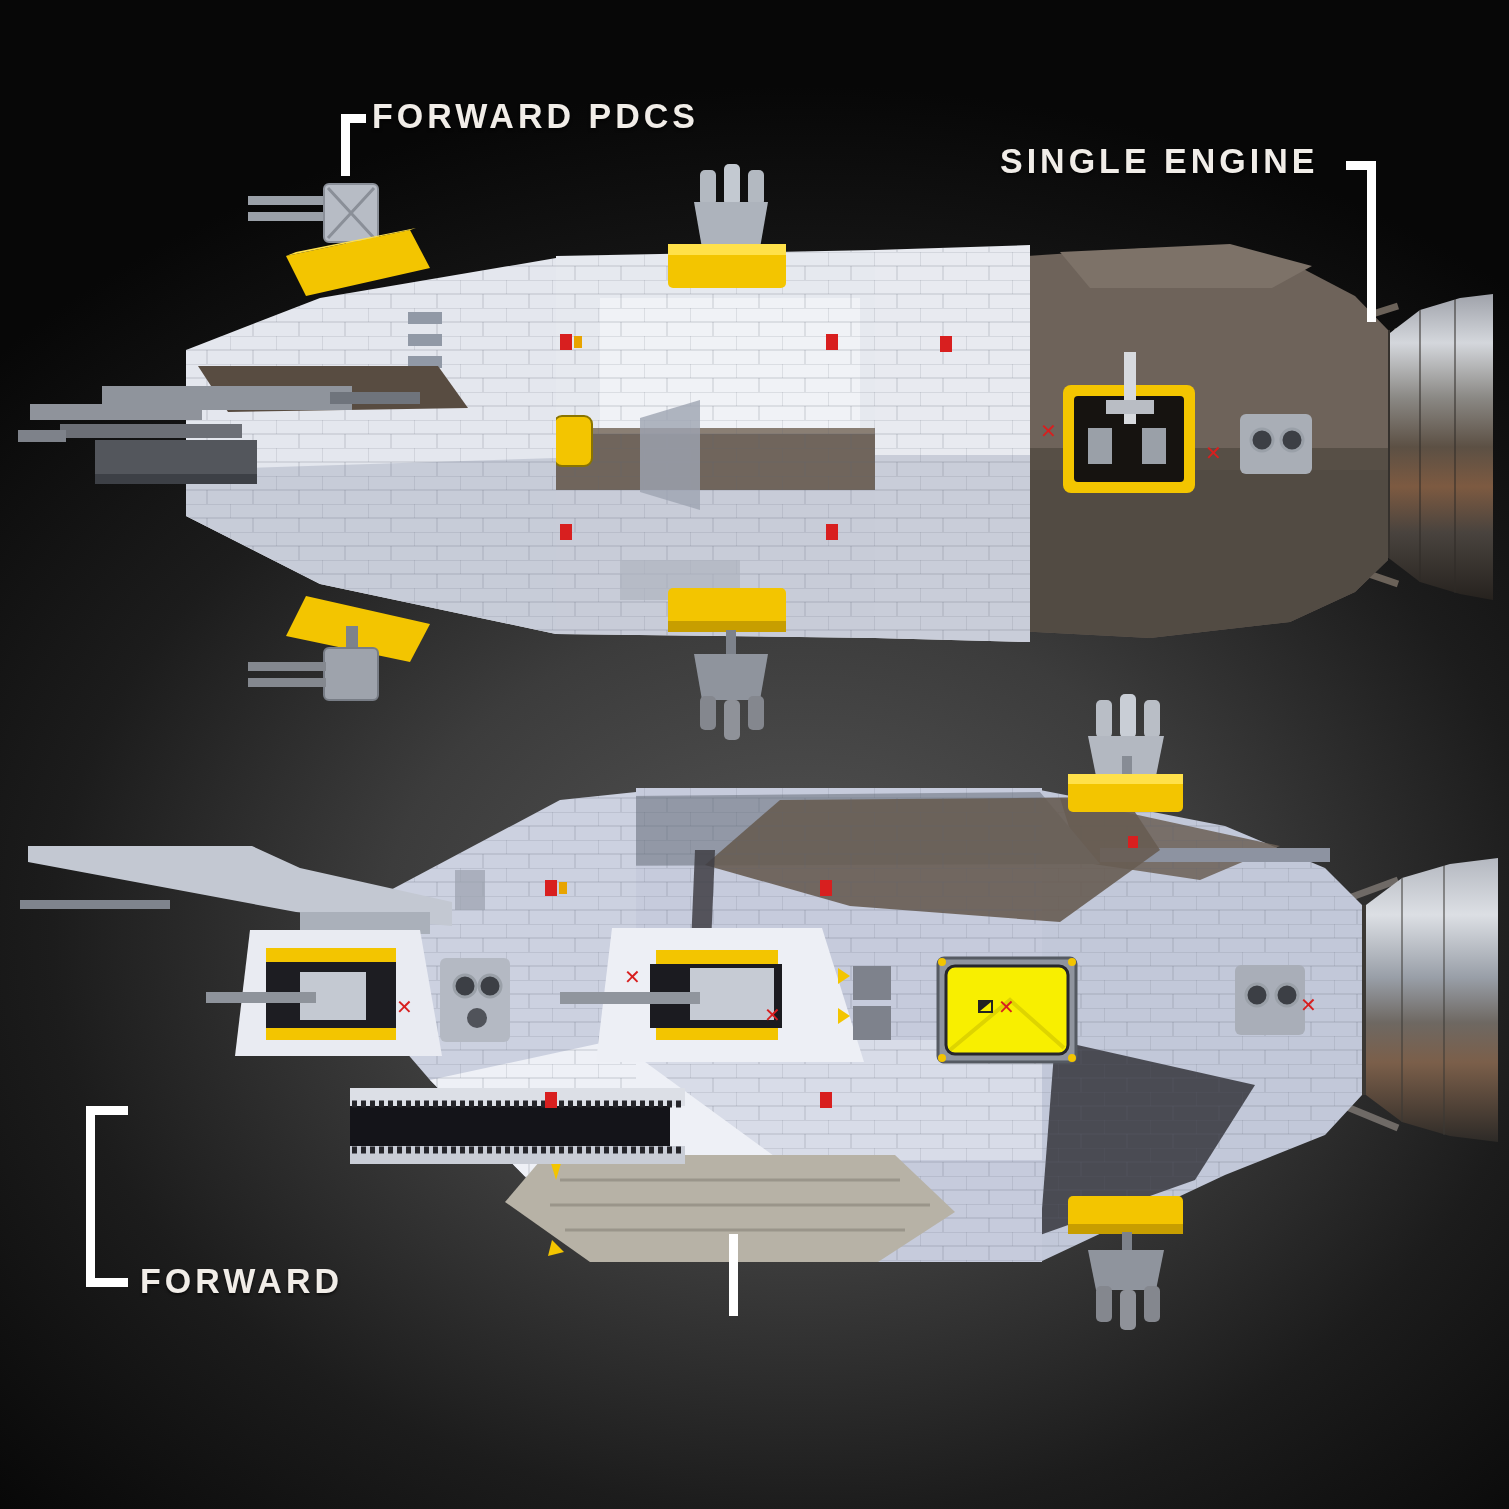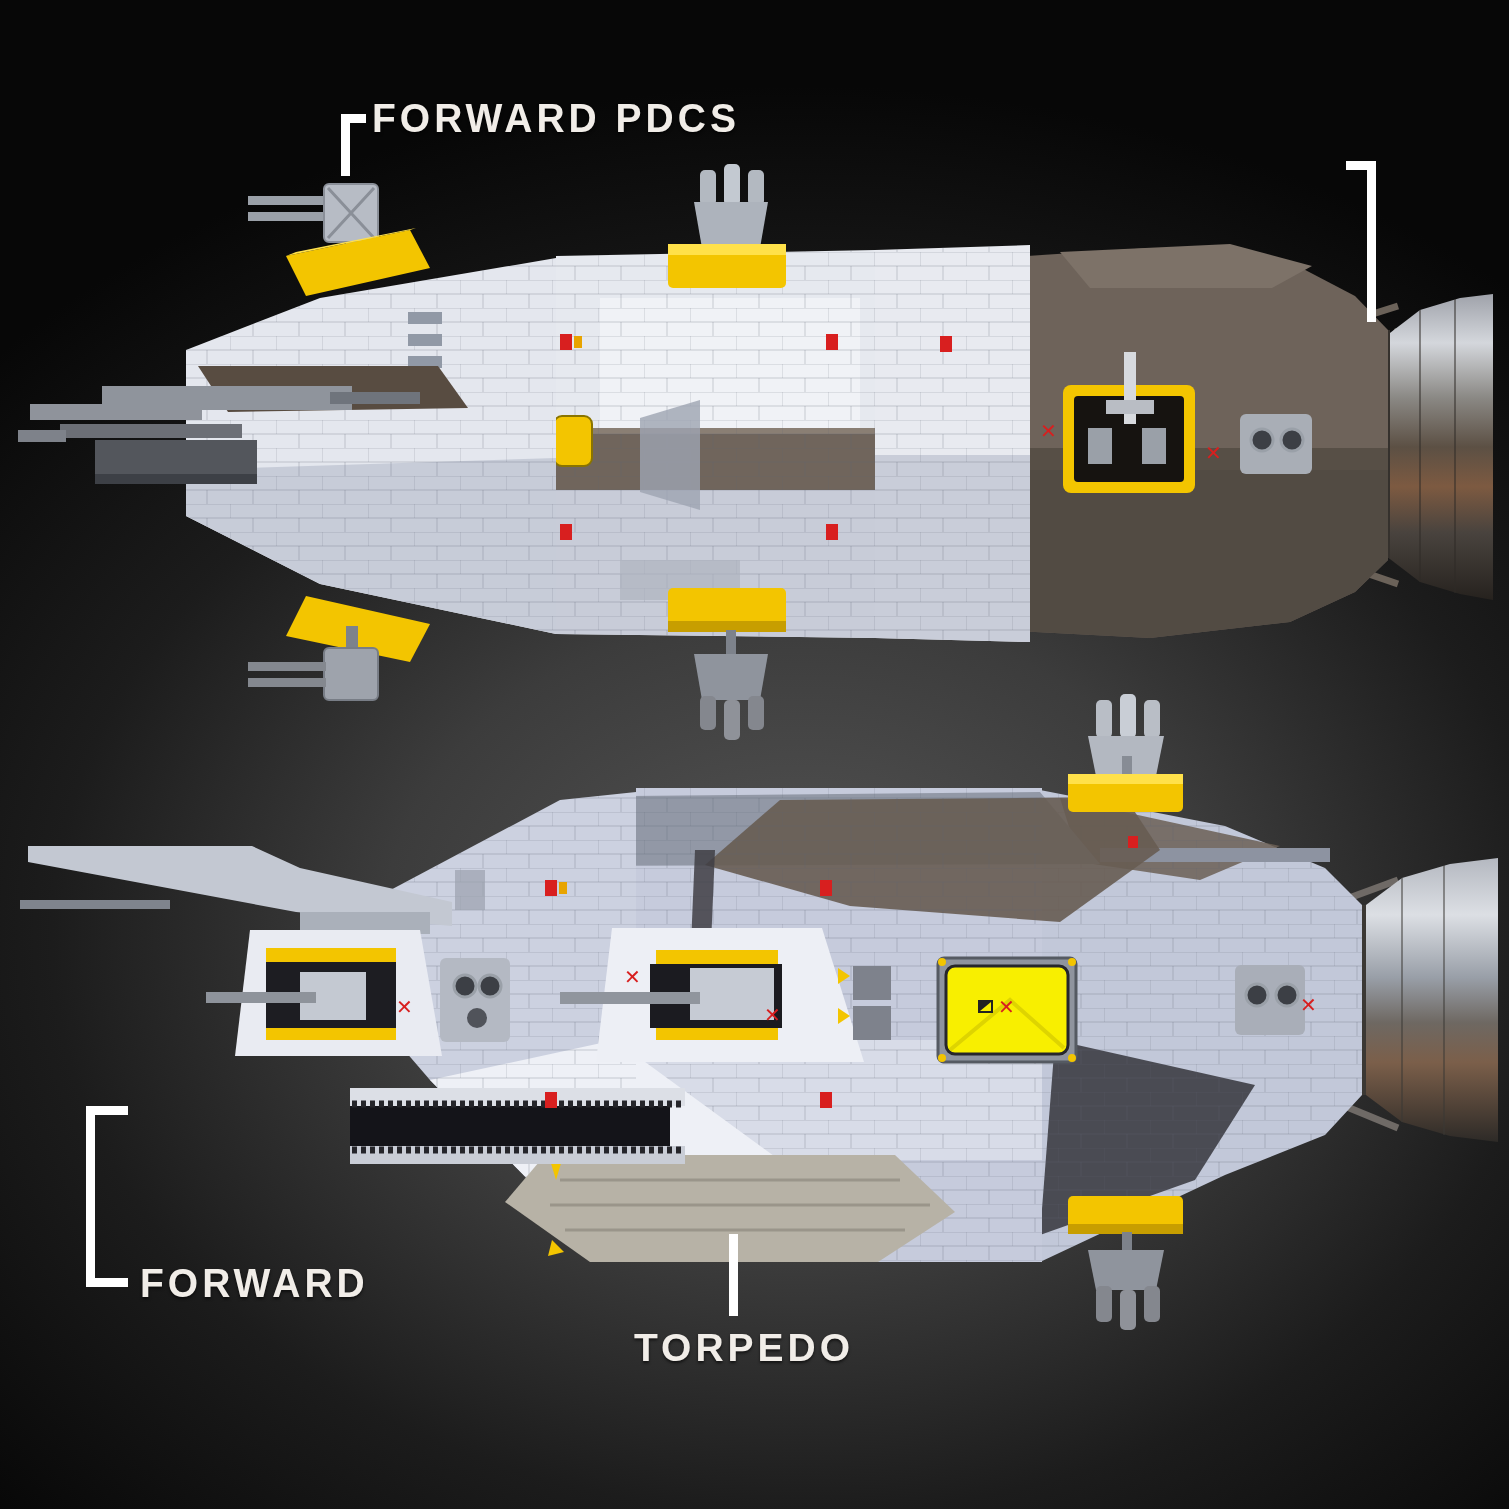--- a/index.html
+++ b/index.html
@@ -11,21 +11,21 @@
   }
   html,body{margin:0;padding:0;background:#000;}
   .stage{
     position:relative;width:1509px;height:1509px;overflow:hidden;
     background:
       radial-gradient(ellipse 1100px 850px at 53% 62%, #555555 0%, #3c3c3c 38%, #1c1c1c 68%, #070707 100%);
     font-family:"Liberation Sans", sans-serif;
   }
   .label{
     position:absolute;color:var(--label-text);
-    font-weight:bold;font-size:39px;letter-spacing:4px;
+    font-weight:bold;font-size:34px;letter-spacing:4px;
     white-space:nowrap;text-shadow:0 2px 3px rgba(0,0,0,.6);
     transform:scaleY(1.02);
   }
   .label.center{transform:translateX(-50%);text-align:center;}
   .callout{position:absolute;background:var(--callout-line);}
   svg{position:absolute;left:0;top:0;}
   .yellow{fill:var(--accent-yellow);}
   .yellow-hi{fill:#ffe14a;}
   .yellow-dk{fill:#c79e00;}
   .airlock{fill:var(--airlock-yellow);}
@@ -339,20 +339,20 @@
   <div class="callout" style="left:1367px;top:161px;width:9px;height:161px;"></div>
 
   <div class="callout" style="left:86px;top:1106px;width:42px;height:9px;"></div>
   <div class="callout" style="left:86px;top:1106px;width:9px;height:181px;"></div>
   <div class="callout" style="left:86px;top:1278px;width:42px;height:9px;"></div>
 
   <div class="callout" style="left:729px;top:1234px;width:9px;height:82px;"></div>
 
   <div class="label" style="left:372px;top:97px;">FORWARD PDCS</div>
 
+  <div class="label" style="left:1000px;top:142px;">SINGLE ENGINE</div>
 
   <div class="label" style="left:140px;top:1262px;">FORWARD</div>
 
   <div class="label center" style="left:744px;top:1326px;">
-    <div>TORPEDO</div>
   </div>
 
 </div>
 
 </body></html>

